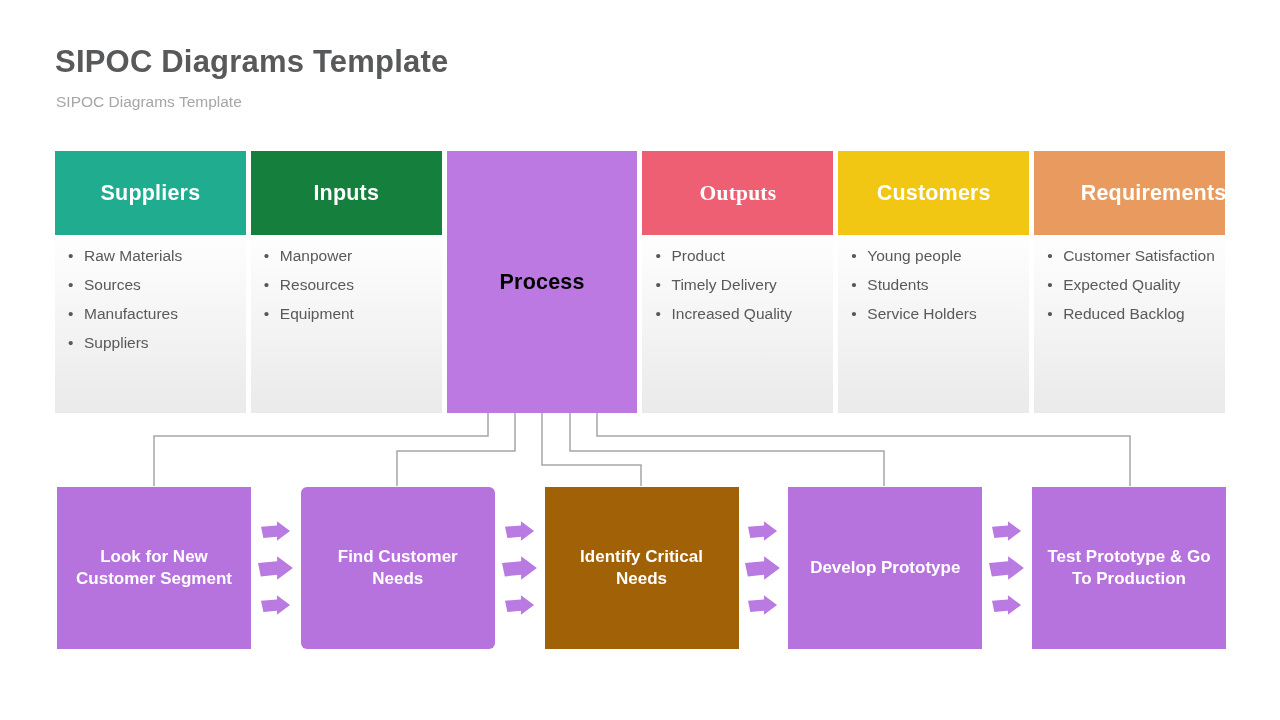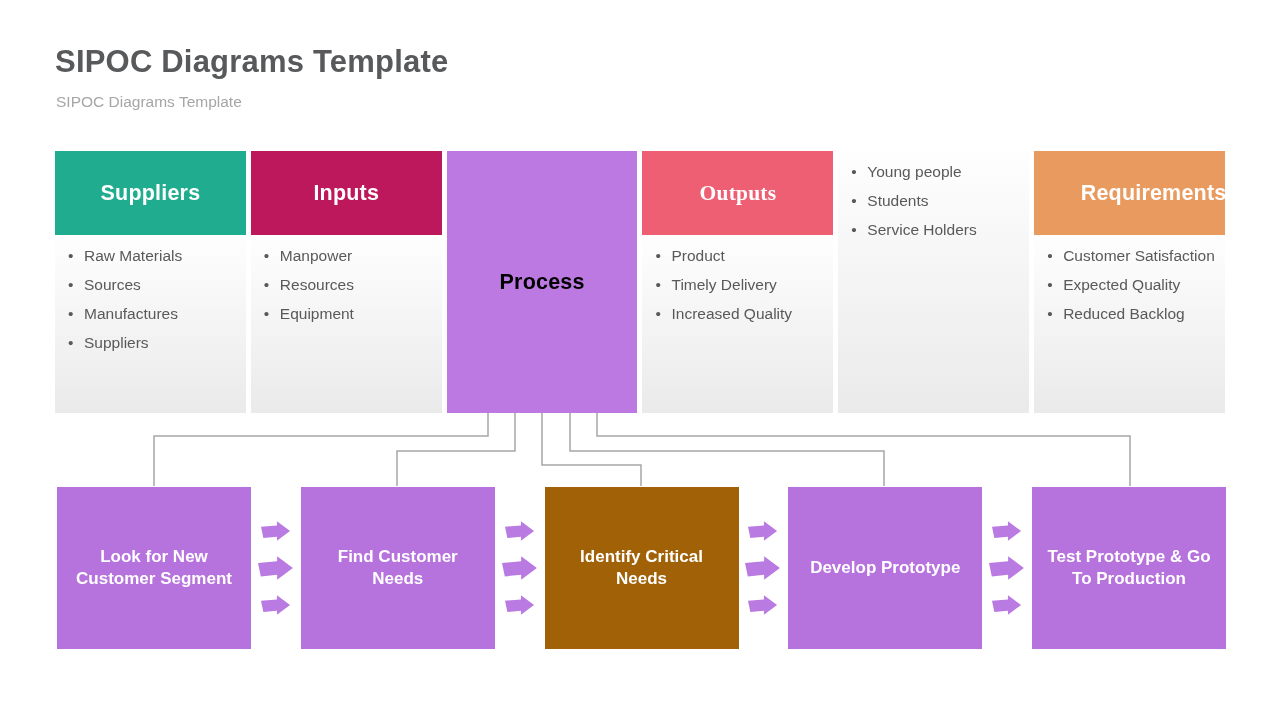--- a/index.html
+++ b/index.html
@@ -89,21 +89,21 @@
   </li>
 
   <li>
     <span class="bullet">•</span>
     <span class="item-text">Suppliers</span>
   </li>
 </ul>
   </div>
 
   <div class="col">
-    <div class="col-header" style="background: #be185d;">
+    <div class="col-header" style="background: #15803d;">
       <span class="col-header-label">Inputs</span>
     </div>
     <ul class="col-list">
   <li>
     <span class="bullet">•</span>
     <span class="item-text">Manpower</span>
   </li>
 
   <li>
     <span class="bullet">•</span>
@@ -139,20 +139,23 @@
   </li>
 
   <li>
     <span class="bullet">•</span>
     <span class="item-text">Increased Quality</span>
   </li>
 </ul>
   </div>
 
   <div class="col">
+    <div class="col-header" style="background: rgb(241, 199, 20);">
+      <span class="col-header-label">Customers</span>
+    </div>
     <ul class="col-list">
   <li>
     <span class="bullet">•</span>
     <span class="item-text">Young people</span>
   </li>
 
   <li>
     <span class="bullet">•</span>
     <span class="item-text">Students</span>
   </li>
@@ -205,21 +208,21 @@
         <svg viewBox="0 0 32 23" width="30" height="22">
           <polygon points="0,7 17,5.5 17,1 31,11.5 17,22 17,17.5 2.5,19" fill="#b97ae2"></polygon>
         </svg>
         <svg viewBox="0 0 32 23" width="36" height="26">
           <polygon points="0,7 17,5.5 17,1 31,11.5 17,22 17,17.5 2.5,19" fill="#b97ae2"></polygon>
         </svg>
         <svg viewBox="0 0 32 23" width="30" height="22">
           <polygon points="0,7 17,5.5 17,1 31,11.5 17,22 17,17.5 2.5,19" fill="#b97ae2"></polygon>
         </svg>
       </div>
-  <div class="step-box" style="background: rgb(182, 115, 222);">
+  <div class="step-box" style="background: rgb(182, 115, 222); border-radius: 6px;">
     <span>Find Customer Needs</span>
   </div>
 <div class="arrow-cluster">
         <svg viewBox="0 0 32 23" width="30" height="22">
           <polygon points="0,7 17,5.5 17,1 31,11.5 17,22 17,17.5 2.5,19" fill="#b97ae2"></polygon>
         </svg>
         <svg viewBox="0 0 32 23" width="36" height="26">
           <polygon points="0,7 17,5.5 17,1 31,11.5 17,22 17,17.5 2.5,19" fill="#b97ae2"></polygon>
         </svg>
         <svg viewBox="0 0 32 23" width="30" height="22">

